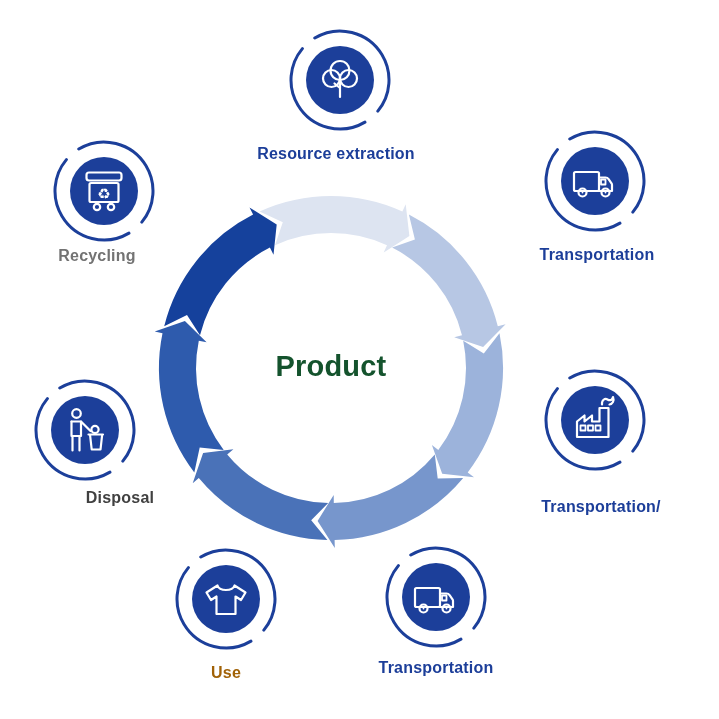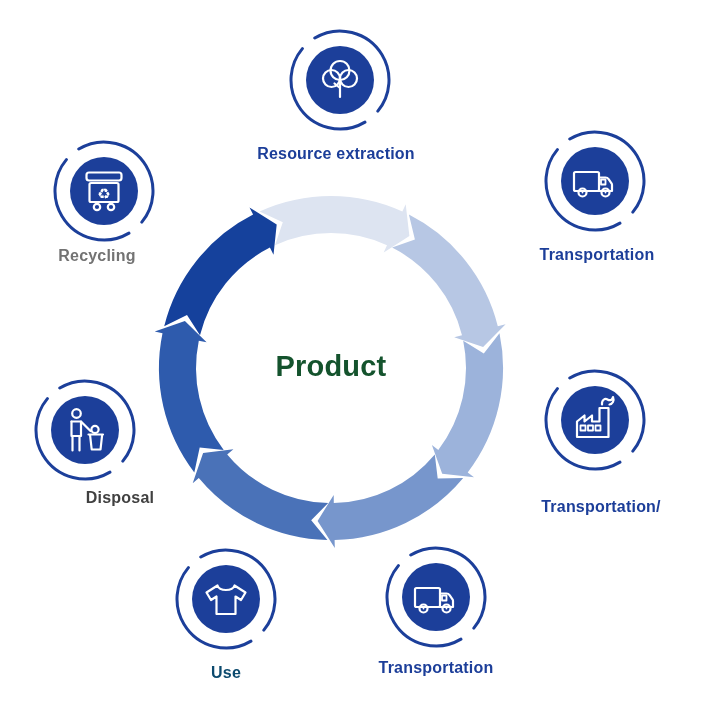--- a/index.html
+++ b/index.html
@@ -116,21 +116,21 @@
       <div class="stage-badge" style="left: 226px; top: 599px;">
         <svg class="ring" width="104" height="104" viewBox="0 0 104 104">
           <circle cx="52" cy="52" r="49" fill="none" stroke="#1c3f9a" stroke-width="3" stroke-linecap="round" stroke-dasharray="137 17 137 16.9" transform="rotate(-121 52 52)"></circle>
         </svg>
         <div class="stage-disc" style="background:#1c3f9a">
           <svg width="68" height="68" viewBox="0 0 68 68">
             <path d="M25.5,20.5 L14.5,27.5 L19,35 L24.5,31.5 V49 H43.5 V31.5 L49,35 L53.5,27.5 L42.5,20.5 C40.5,26.5 27.5,26.5 25.5,20.5 Z" fill="none" stroke="#ffffff" stroke-width="2.2" stroke-linecap="round" stroke-linejoin="round"></path>
           </svg>
         </div>
       </div>
-      <div class="stage-label" style="left: 226px; top: 672px; color: #0c4a6e;">
+      <div class="stage-label" style="left: 226px; top: 672px; color: #a16207;">
         <div>Use</div>
       </div>
       <div class="stage-badge" style="left: 85px; top: 430px;">
         <svg class="ring" width="104" height="104" viewBox="0 0 104 104">
           <circle cx="52" cy="52" r="49" fill="none" stroke="#1c3f9a" stroke-width="3" stroke-linecap="round" stroke-dasharray="137 17 137 16.9" transform="rotate(-121 52 52)"></circle>
         </svg>
         <div class="stage-disc" style="background:#1c3f9a">
           <svg width="68" height="68" viewBox="0 0 68 68">
             <circle cx="25.5" cy="17.5" r="4.3" fill="none" stroke="#ffffff" stroke-width="2.2" stroke-linecap="round" stroke-linejoin="round"></circle>
             <path d="M20.5,25.5 h9.5 l9.5,9.5" fill="none" stroke="#ffffff" stroke-width="2.2" stroke-linecap="round" stroke-linejoin="round"></path>

